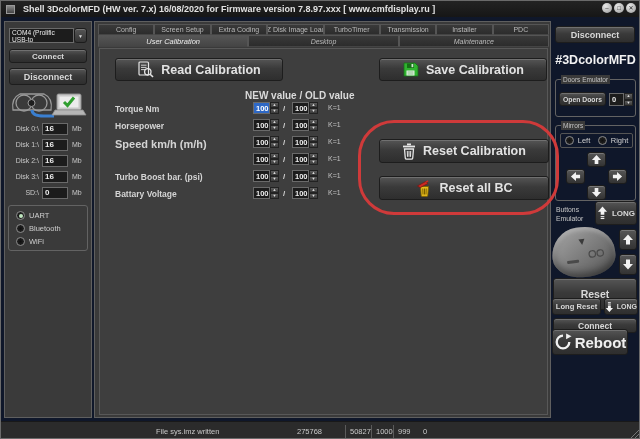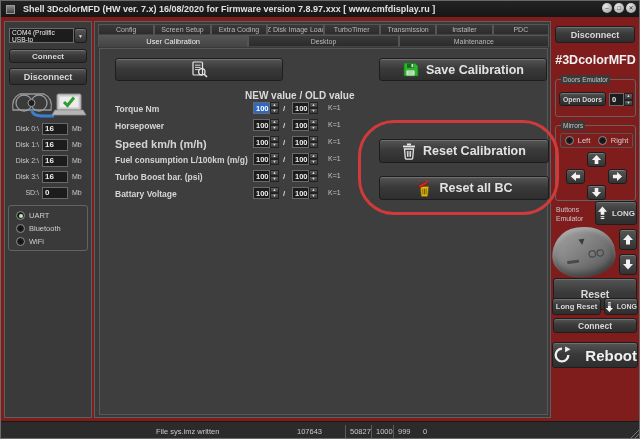--- a/index.html
+++ b/index.html
@@ -1,19 +1,19 @@
 <!DOCTYPE html>
 <html><head>
 <meta charset="utf-8">
 <style>
   * { margin:0; padding:0; box-sizing:border-box; }
   html,body { background:#555; }
   body { font-family:"Liberation Sans", sans-serif; }
   #win {
-    position:relative; width:640px; height:439px; background:#7f1d1d;
+    position:relative; width:640px; height:439px; background:#0f172a;
     border:1px solid #6a6a6a; overflow:hidden;
     font-family:"Liberation Sans", sans-serif; color:#d6d6d6;
   }
   .abs { position:absolute; }
   
   .titlebar { left:0; top:0; width:640px; height:16px; background:linear-gradient(#232323,#161616);
     display:flex; align-items:center; }
   .title-text { font-size:9px; font-weight:bold; color:#e2e2e2; margin-left:8px; white-space:nowrap; }
   .winbtns { position:absolute; right:5px; top:2px; display:flex; gap:2px; }
   .wbtn { width:10px; height:10px; border-radius:50%; background:radial-gradient(circle at 35% 30%,#e8e8e8,#9a9a9a);
@@ -154,37 +154,38 @@
     <div class="tabs abs" style="left:3px;top:2px;width:451px;height:11px;">
       <div class="tab">Config</div>
       <div class="tab">Screen Setup</div>
       <div class="tab">Extra Coding</div>
       <div class="tab">IMZ Disk Image Loader</div>
       <div class="tab">TurboTimer</div>
       <div class="tab">Transmission</div>
       <div class="tab">Installer</div>
       <div class="tab">PDC</div>
     </div>
-    <div class="tabs abs" style="left:3px;top:13px;width:451px;height:12px;">
+    <div class="tabs abs" style="left:3px;top:13px;width:451px;height:12px;font-style:italic;">
       <div class="tab active">User Calibration</div>
       <div class="tab">Desktop</div>
       <div class="tab">Maintenance</div>
     </div>
 
     <div class="abs" style="left:4px;top:26px;width:449px;height:367px;border:1px solid #585858;background:#3e3e3e;"></div>
 
     <div class="abs btn btn-lg" style="left:20px;top:36px;width:168px;height:23px;">
       <svg width="17" height="17" viewBox="0 0 17 17">
         <rect x="2" y="1" width="9.5" height="13" rx="1" fill="none" stroke="#e4e4e4" stroke-width="1.2"></rect>
         <line x1="4" y1="4.2" x2="9.5" y2="4.2" stroke="#e4e4e4" stroke-width="0.9"></line>
         <line x1="4" y1="6.4" x2="9.5" y2="6.4" stroke="#e4e4e4" stroke-width="0.9"></line>
         <line x1="4" y1="8.6" x2="8" y2="8.6" stroke="#e4e4e4" stroke-width="0.9"></line>
         <circle cx="10.8" cy="10.8" r="3.2" fill="none" stroke="#e4e4e4" stroke-width="1.3"></circle>
         <line x1="13.2" y1="13.2" x2="16" y2="16" stroke="#e4e4e4" stroke-width="1.6"></line>
       </svg>
+      <span>Read Calibration</span>
     </div>
 
     <div class="abs btn btn-lg" style="left:284px;top:36px;width:168px;height:23px;">
       <svg width="17" height="17" viewBox="0 0 17 17">
         <path d="M2 2 h11 l3 3 v10 h-14 z" fill="#2fb32f" stroke="#1a6e1a" stroke-width="0.8"></path>
         <rect x="5" y="2.5" width="7" height="4.5" fill="#176e17"></rect>
         <rect x="9.5" y="3" width="1.8" height="3.2" fill="#cfe9cf"></rect>
         <rect x="4.5" y="9.5" width="8" height="5" fill="#e6f3e6"></rect>
         <line x1="5.5" y1="11" x2="11.5" y2="11" stroke="#6aa96a" stroke-width="0.8"></line>
         <line x1="5.5" y1="13" x2="11.5" y2="13" stroke="#6aa96a" stroke-width="0.8"></line>
@@ -248,21 +249,20 @@
         <span class="spinval">100</span>
         <span class="spinbtns">
             <span>▲</span>
             <span>▼</span>
           </span>
       </span>
       <span class="abs lbl" style="left:213px;top:2px;font-size:7px;color:#c2c2c2;">K=1</span>
     </div>
 
     <div class="abs" style="left:20px;top:131px;width:236px;height:13px;">
-      <span class="abs lbl" style="left:0;top:2px;font-size:8.5px;font-weight:bold;color:#d4d4d4;">Fuel consumption L/100km (m/g)</span>
       <span class="abs spinbox" style="left:138px;top:0;">
         <span class="spinval">100</span>
         <span class="spinbtns">
             <span>▲</span>
             <span>▼</span>
           </span>
       </span>
       <span class="abs lbl" style="left:168px;top:2px;font-size:8px;font-weight:bold;">/</span>
       <span class="abs spinbox" style="left:177px;top:0;">
         <span class="spinval">100</span>
@@ -439,32 +439,32 @@
         <line x1="4" y1="11.5" x2="8" y2="11.5" stroke="#f2f2f2" stroke-width="1.2"></line>
         <line x1="4" y1="13.5" x2="8" y2="13.5" stroke="#f2f2f2" stroke-width="1.2"></line>
       </svg>
       <span>LONG</span>
     </div>
 
     <div class="abs btn btn-sm" style="left:1px;top:297px;width:84px;height:15px;font-size:8.5px;">
       <span>Connect</span>
     </div>
 
-    <div class="abs btn" style="left:0px;top:321px;width:86px;height:26px;font-size:15px;gap:3px;color:#f0f0f0;justify-content:space-between;">
+    <div class="abs btn" style="left:0px;top:308px;width:76px;height:26px;font-size:15px;gap:3px;color:#f0f0f0;">
       <svg width="18" height="18" viewBox="0 0 20 20">
         <path d="M10 3 a7 7 0 1 0 7 7" fill="none" stroke="#f0f0f0" stroke-width="2.6"></path>
         <polygon points="13.5,0.5 19.5,3.5 13.5,7" fill="#f0f0f0"></polygon>
       </svg>
       <span>Reboot</span>
     </div>
   </div>
 
   <div class="abs statusbar">
     <span class="scell" style="left:151px;">File sys.imz written</span>
-    <span class="scell" style="left:292px;width:52px;">107643</span>
+    <span class="scell" style="left:292px;width:52px;">275768</span>
     <span class="scell bord" style="left:344px;width:26px;">50827</span>
     <span class="scell bord" style="left:370px;width:22px;">1000</span>
     <span class="scell bord" style="left:392px;width:22px;">999</span>
     <span class="scell" style="left:418px;width:20px;">0</span>
     <svg class="abs" style="right:2px;bottom:2px;" width="10" height="10" viewBox="0 0 10 10">
       <line x1="2" y1="10" x2="10" y2="2" stroke="#777" stroke-width="1"></line>
       <line x1="6" y1="10" x2="10" y2="6" stroke="#777" stroke-width="1"></line>
     </svg>
   </div>
 

